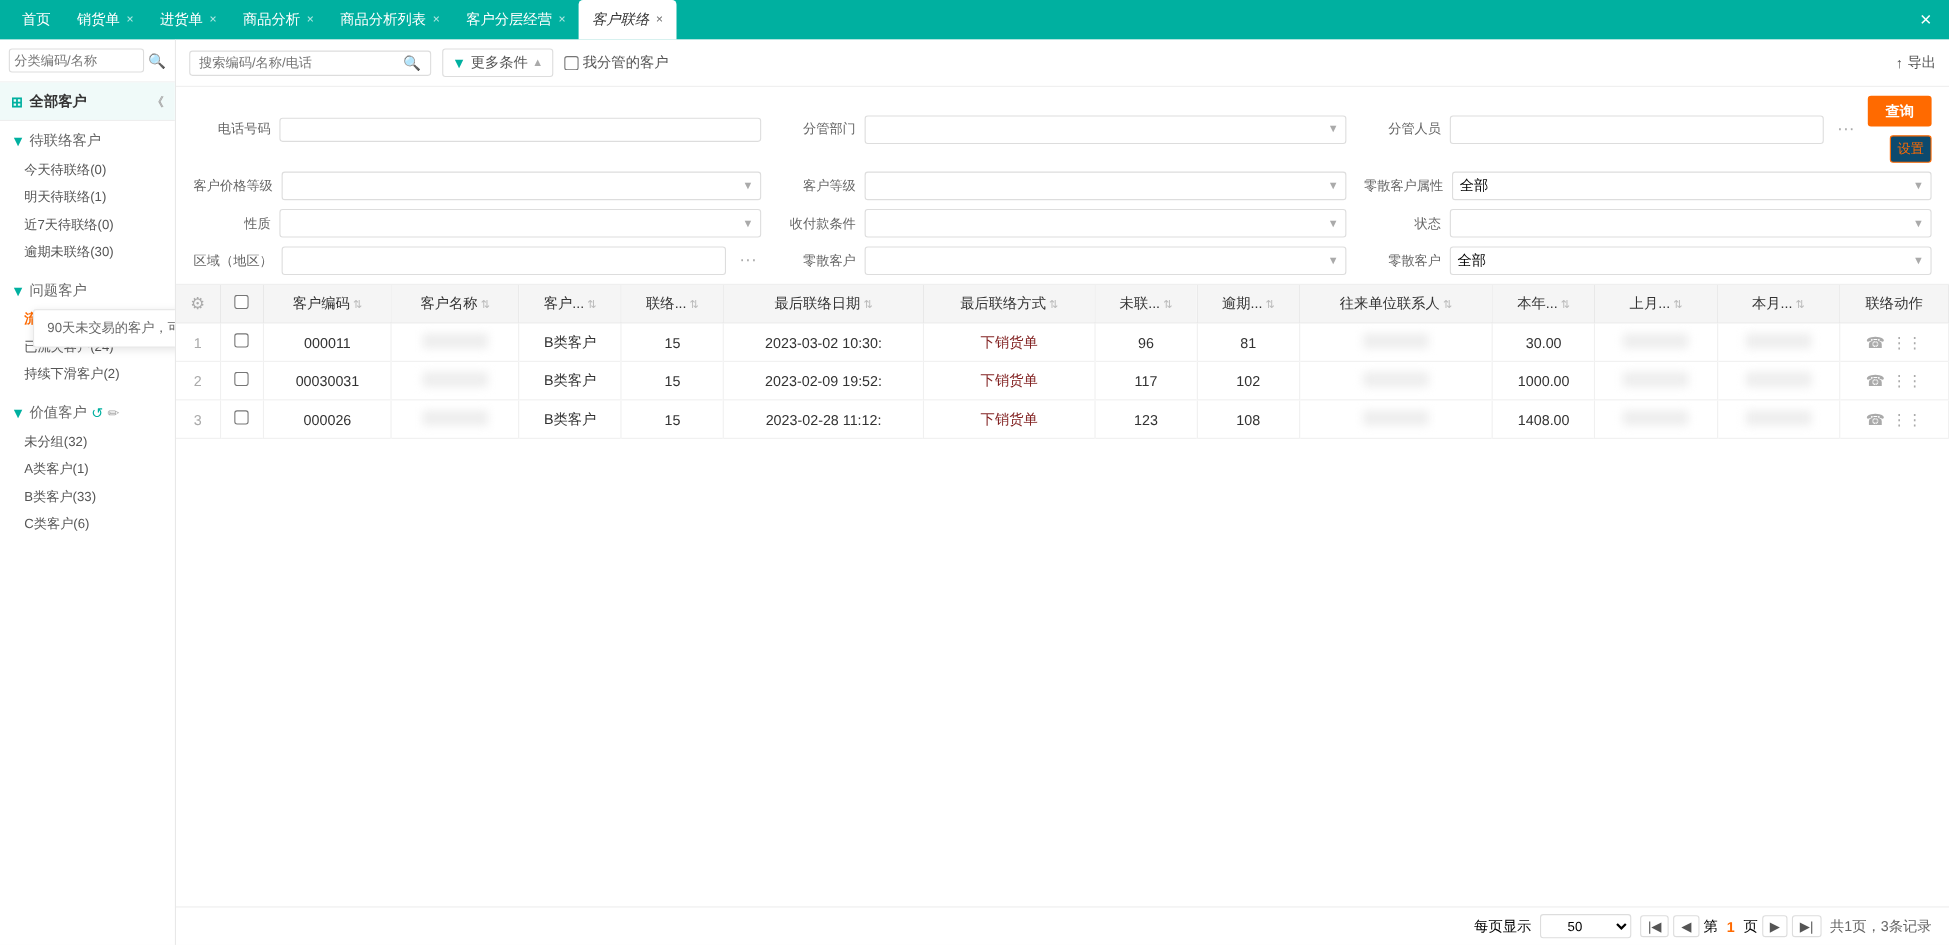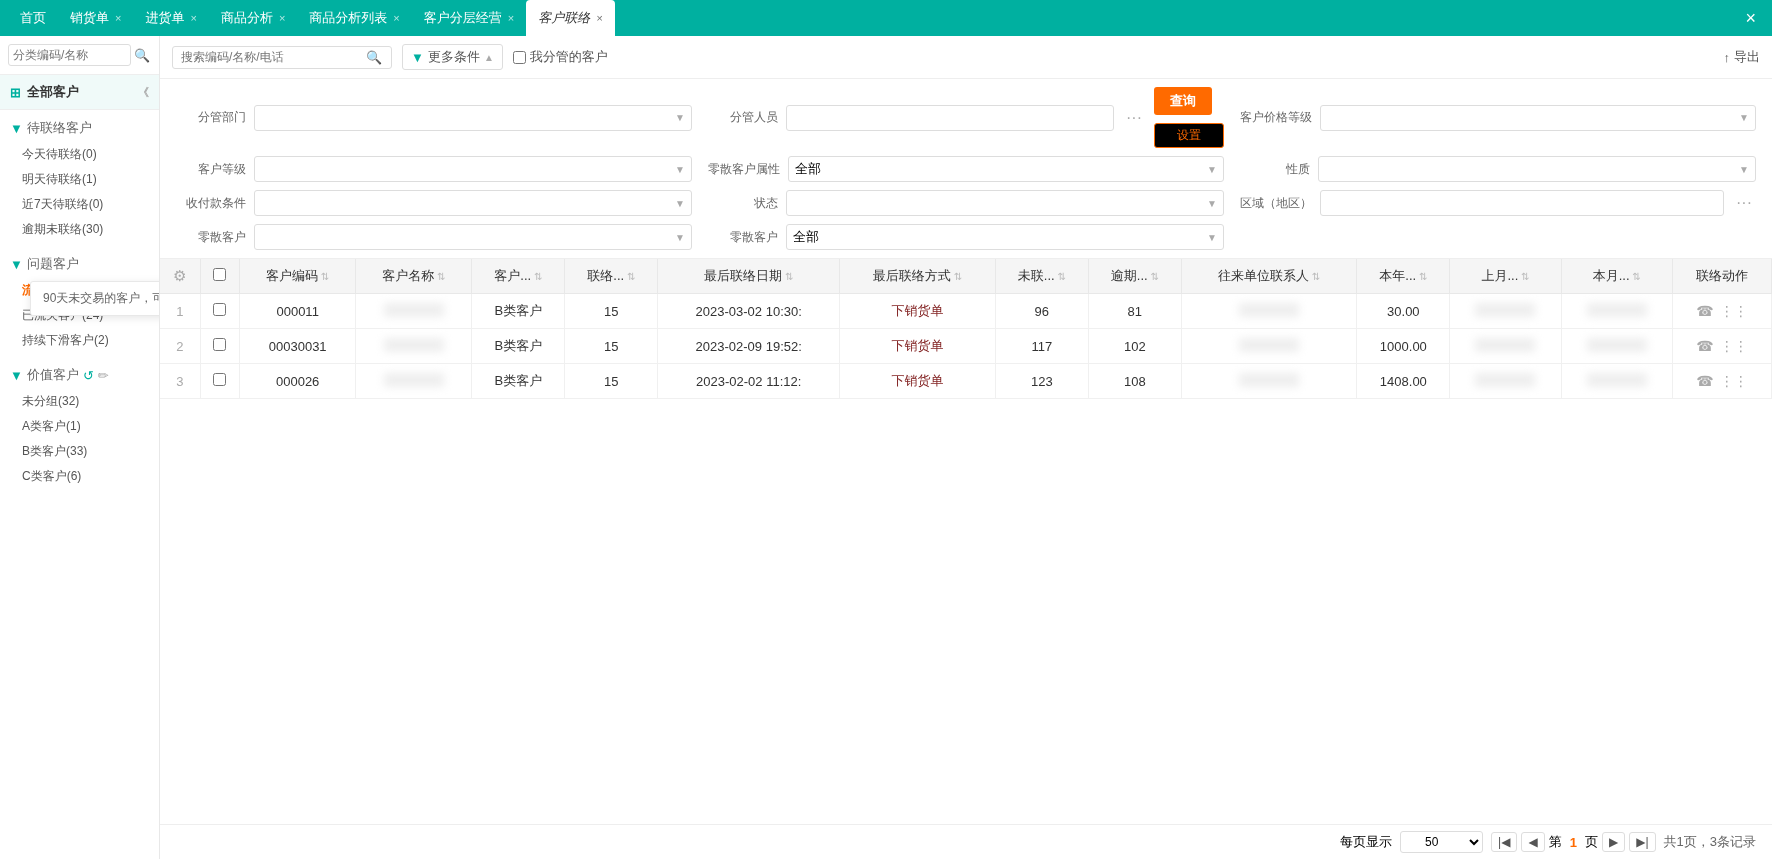--- a/index.html
+++ b/index.html
@@ -116,25 +116,25 @@
     }
     .filter-select .chev { color: #aaa; font-size: 10px; }
     .filter-more-btn {
       color: #aaa; cursor: pointer; font-size: 16px; padding: 0 4px;
     }
     .query-btn {
       background: #ff6a00; color: #fff; border: none; border-radius: 3px;
       padding: 5px 16px; font-size: 13px; cursor: pointer; font-weight: bold;
     }
     .settings-btn {
-      background: #000000; color: #ff6a00; border: 1px solid #ff6a00; border-radius: 3px;
-      padding: 3px 22px; font-size: 12px; cursor: pointer; margin-top: 4px;
+      background: #0c4a6e; color: #ff6a00; border: 1px solid #ff6a00; border-radius: 3px;
+      padding: 3px 6px; font-size: 12px; cursor: pointer; margin-top: 4px;
     }
     .action-col {
-      display: flex; flex-direction: column; align-items: flex-start; justify-content: center; gap: 4px;
+      display: flex; flex-direction: column; align-items: flex-end; justify-content: center; gap: 4px;
     }
 
     
     .table-area {
       flex: 1; overflow: auto; background: #fff; margin: 0;
     }
     table {
       width: 100%; border-collapse: collapse; font-size: 12px;
     }
     thead tr {
@@ -287,20 +287,24 @@
         <span>我分管的客户</span>
       </div>
       <div class="export-btn">
         <span>↑</span>
         <span>导出</span>
       </div>
     </div>
 
     <div class="filter-panel" style="position:relative;">
 
+      <div class="filter-row">
+        <span class="filter-label">电话号码</span>
+        <input class="filter-input" style="">
+      </div>
       <div class="filter-row">
         <span class="filter-label">分管部门</span>
         <div class="filter-select">
           <span></span>
           <span class="chev">▼</span>
         </div>
       </div>
       <div class="filter-row">
         <span class="filter-label">分管人员</span>
         <div class="filter-select" style="flex:1;">
@@ -446,21 +450,21 @@
         </div>
       </td>
     </tr>
             <tr>
       <td class="row-num">3</td>
       <td><input type="checkbox" style=""></td>
       <td>000026</td>
       <td><span class="blurred"></span></td>
       <td>B类客户</td>
       <td>15</td>
-      <td>2023-02-02 11:12:</td>
+      <td>2023-02-28 11:12:</td>
       <td class="link">下销货单</td>
       <td class="num">123</td>
       <td class="num">108</td>
       <td><span class="blurred"></span></td>
       <td class="num">1408.00</td>
       <td><span class="blurred" style="width:40px;"></span></td>
       <td><span class="blurred" style="width:40px;"></span></td>
       <td>
         <div class="action-icons">
           <span class="action-icon">☎</span>

